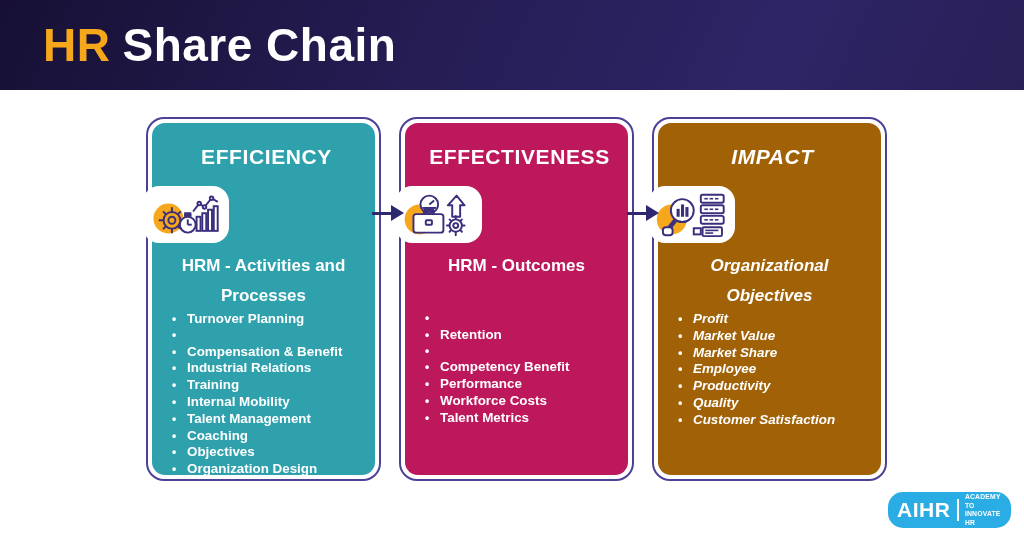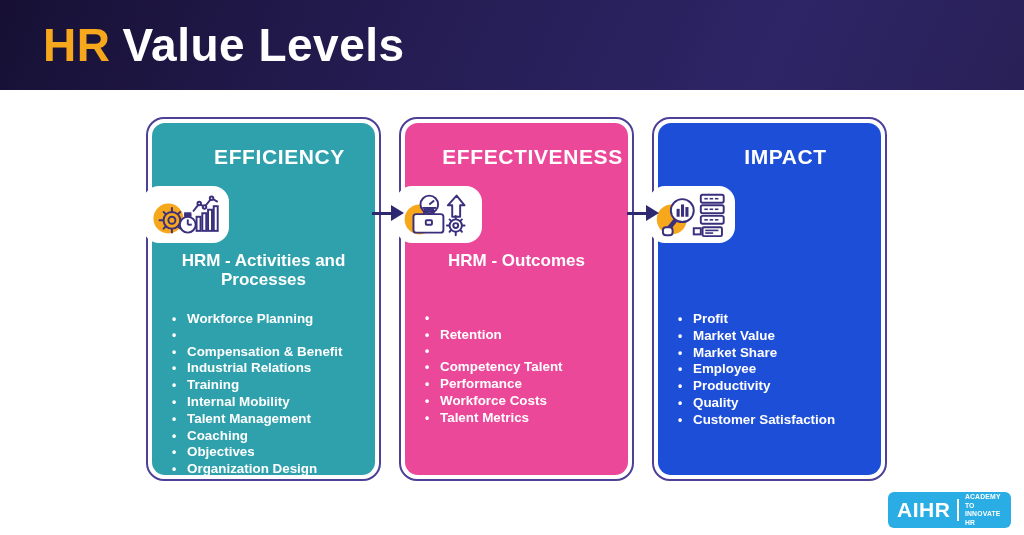--- a/index.html
+++ b/index.html
@@ -29,32 +29,32 @@
     width: 235px; height: 364px;
     border: 2px solid #4c4197; border-radius: 18px;
     padding: 4px; position: relative; background: transparent;
   }
   .card-fill {
     width: 100%; height: 100%;
     border-radius: 13px; position: relative;
     color: #ffffff; text-align: center;
   }
   .card-title {
-    position: absolute; top: 22px; left: 16px; width: 100%;
+    position: absolute; top: 22px; left: 3px; width: 100%;
     font-size: 21px; font-weight: 700; letter-spacing: 0.6px;
   }
   .icon-badge {
     position: absolute; left: -9px; top: 63px;
     width: 86px; height: 57px; background: #ffffff;
     border-radius: 16px; z-index: 2;
     display: flex; align-items: center; justify-content: center;
   }
   .card-subtitle {
     position: absolute; top: 128px; left: 0; width: 100%;
-    padding: 0 22px; font-size: 17px; font-weight: 700; line-height: 19px;
+    padding: 0 22px; font-size: 17px; font-weight: 700; line-height: 30px;
   }
   .card-list {
     position: absolute; top: 188px; left: 20px; right: 6px;
     list-style: none; text-align: left;
   }
   .card-list li {
     display: flex; align-items: baseline;
     font-size: 13.4px; font-weight: 700; line-height: 15.8px;
   }
   .card-list .bullet { width: 8px; margin-right: 7px; font-size: 12px; }
@@ -70,37 +70,37 @@
     border-top: 8px solid transparent; border-bottom: 8px solid transparent;
     border-left: 13px solid #2e2870;
   }
   .arrow-1 { left: 372px; }
   .arrow-2 { left: 627px; }
 
   
   .logo {
     position: absolute; right: 13px; bottom: 7px;
     width: 123px; height: 36px; background: #29ade4;
-    border-radius: 6px; display: flex; align-items: center;
+    border-radius: 15px; display: flex; align-items: center;
     padding: 0 9px; color: #ffffff;
   }
   .logo-brand { font-size: 21px; font-weight: 700; letter-spacing: 0.5px; }
   .logo-divider { width: 2px; height: 22px; background: #ffffff; margin: 0 6px 0 7px; }
   .logo-tagline { font-size: 6.8px; font-weight: 700; line-height: 8.5px; letter-spacing: 0.2px; }
 
   svg { display: block; }
 </style>
 </head>
 <body>
 
 <div class="page">
 
   <div class="banner">
     <div class="banner-title">
-      <span class="accent">HR</span><span>Value Levels</span>
+      <span class="accent">HR</span><span>Share Chain</span>
     </div>
   </div>
 
   <div class="main">
 
     <div class="cards-row">
 
       <div class="card-outer">
         <div class="card-fill" style="background-color: rgb(46, 161, 172);">
           <div class="card-title">EFFICIENCY</div>
@@ -131,21 +131,21 @@
               <polyline points="50,24 57,15 63,19 71,9 78,13" fill="none"></polyline>
               <circle cx="57" cy="15" r="2" fill="#ffffff"></circle>
               <circle cx="63" cy="19" r="2" fill="#ffffff"></circle>
               <circle cx="71" cy="9" r="2" fill="#ffffff"></circle>
             </svg>
           </div>
           <div class="card-subtitle">HRM - Activities and Processes</div>
           <ul class="card-list">
               <li>
                 <span class="bullet">•</span>
-                <span>Workforce Planning</span>
+                <span>Turnover Planning</span>
               </li>
               <li>
                 <span class="bullet">•</span>
               </li>
               <li>
                 <span class="bullet">•</span>
                 <span>Compensation &amp; Benefit</span>
               </li>
               <li>
                 <span class="bullet">•</span>
@@ -173,21 +173,21 @@
               </li>
               <li>
                 <span class="bullet">•</span>
                 <span>Organization Design</span>
               </li>
             </ul>
         </div>
       </div>
 
       <div class="card-outer">
-        <div class="card-fill" style="background-color: #ec4899;">
+        <div class="card-fill" style="background-color: #be185d;">
           <div class="card-title">EFFECTIVENESS</div>
           <div class="icon-badge">
             <svg width="74" height="50" viewBox="0 0 84 56" fill="none" stroke="#3a2f7d" stroke-width="2.2">
               <circle cx="20" cy="33" r="17" fill="#f6a71c" stroke="none"></circle>
               <circle cx="31" cy="16" r="10" fill="#ffffff"></circle>
               <line x1="23" y1="20" x2="39" y2="20"></line>
               <line x1="25" y1="23.5" x2="37" y2="23.5"></line>
               <line x1="31" y1="16" x2="36.5" y2="11.5"></line>
               <path d="M25,27 v-3 a2.5,2.5 0 0 1 2.5,-2.5 h6 a2.5,2.5 0 0 1 2.5,2.5 v3"></path>
               <rect x="13" y="27" width="34" height="21" rx="3" fill="#ffffff"></rect>
@@ -214,40 +214,40 @@
               </li>
               <li>
                 <span class="bullet">•</span>
                 <span>Retention</span>
               </li>
               <li>
                 <span class="bullet">•</span>
               </li>
               <li>
                 <span class="bullet">•</span>
-                <span>Competency Talent</span>
+                <span>Competency Benefit</span>
               </li>
               <li>
                 <span class="bullet">•</span>
                 <span>Performance</span>
               </li>
               <li>
                 <span class="bullet">•</span>
                 <span>Workforce Costs</span>
               </li>
               <li>
                 <span class="bullet">•</span>
                 <span>Talent Metrics</span>
               </li>
             </ul>
         </div>
       </div>
 
       <div class="card-outer">
-        <div class="card-fill" style="background-color: #1d4ed8;">
+        <div class="card-fill" style="background-color: #a16207; font-style: italic;">
           <div class="card-title">IMPACT</div>
           <div class="icon-badge">
             <svg width="74" height="50" viewBox="0 0 84 56" fill="none" stroke="#3a2f7d" stroke-width="2.2">
               <circle cx="19" cy="33" r="17" fill="#f6a71c" stroke="none"></circle>
               <rect x="52" y="5" width="26" height="9" rx="2" fill="#ffffff"></rect>
               <rect x="52" y="17" width="26" height="9" rx="2" fill="#ffffff"></rect>
               <rect x="52" y="29" width="26" height="9" rx="2" fill="#ffffff"></rect>
               <g stroke-width="1.8">
                 <line x1="56" y1="9.5" x2="60" y2="9.5"></line>
                   <line x1="62" y1="9.5" x2="66" y2="9.5"></line>
@@ -264,20 +264,21 @@
               <line x1="57" y1="48.5" x2="66" y2="48.5" stroke-width="1.8"></line>
               <rect x="44" y="43" width="8" height="7" fill="#ffffff"></rect>
               <line x1="23" y1="34" x2="15" y2="44" stroke-width="5"></line>
               <rect x="9" y="42" width="11" height="9" rx="3.5" fill="#ffffff"></rect>
               <circle cx="31" cy="23" r="13" fill="#ffffff"></circle>
               <rect x="24.5" y="21" width="3.5" height="9" fill="#3a2f7d" stroke="none"></rect>
               <rect x="29.5" y="16" width="3.5" height="14" fill="#3a2f7d" stroke="none"></rect>
               <rect x="34.5" y="19" width="3.5" height="11" fill="#3a2f7d" stroke="none"></rect>
             </svg>
           </div>
+          <div class="card-subtitle">Organizational Objectives</div>
           <ul class="card-list">
               <li>
                 <span class="bullet">•</span>
                 <span>Profit</span>
               </li>
               <li>
                 <span class="bullet">•</span>
                 <span>Market Value</span>
               </li>
               <li>

